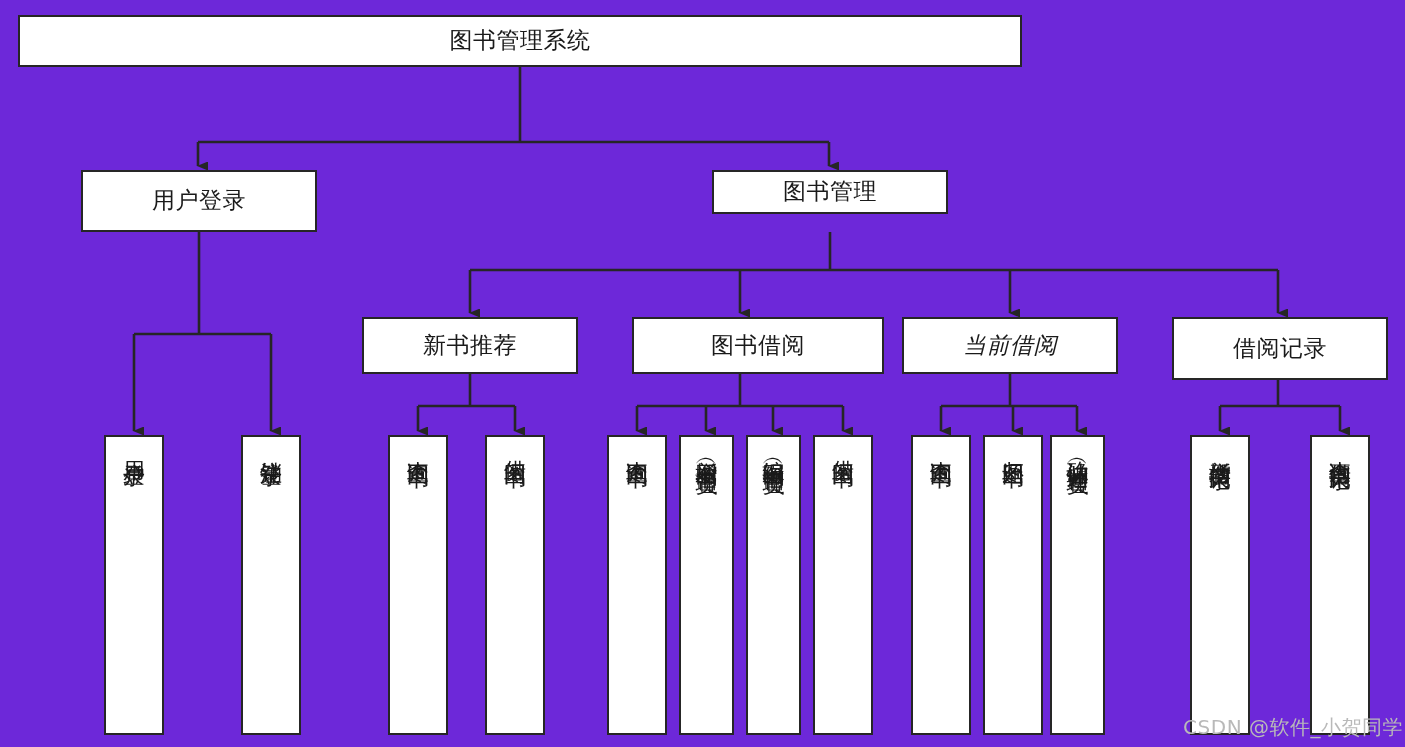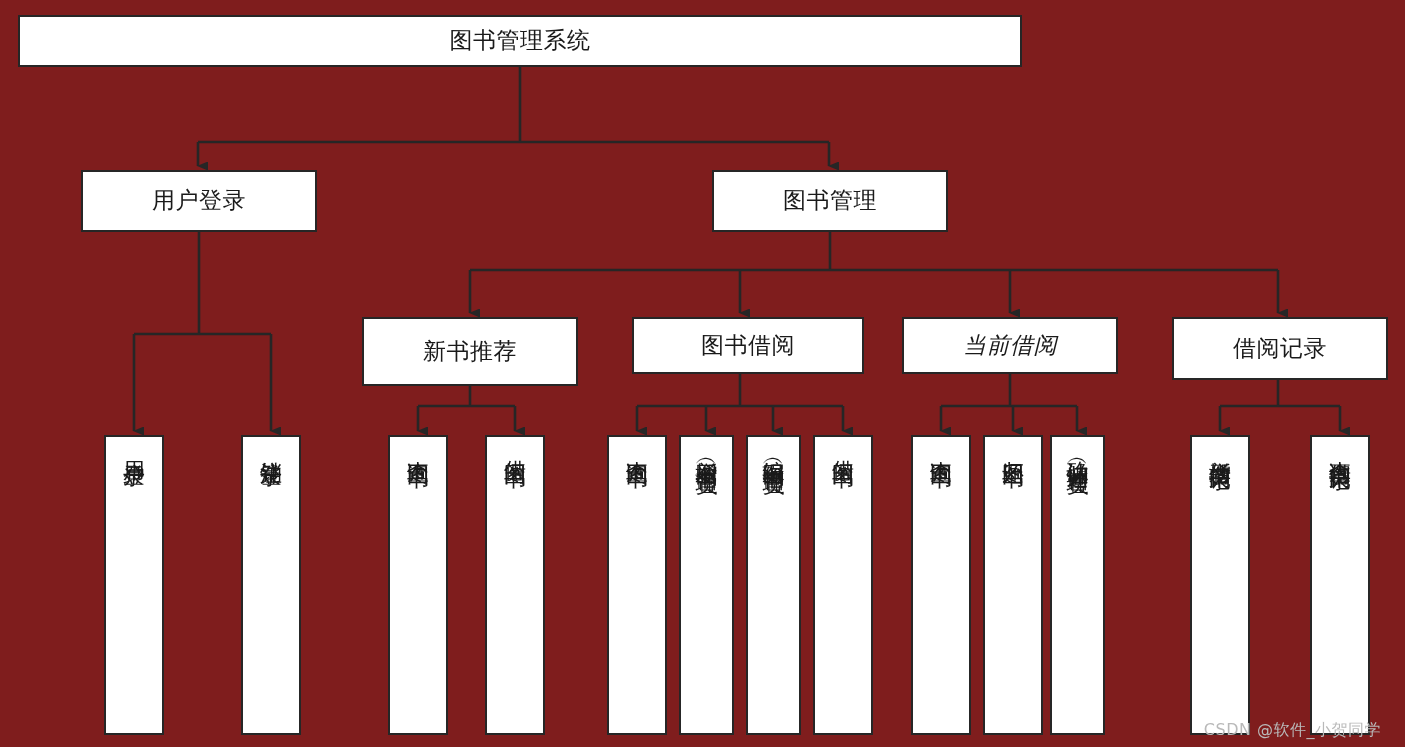--- a/index.html
+++ b/index.html
@@ -4,21 +4,21 @@
 <style>
   html, body {
     margin: 0;
     padding: 0;
     background: #ffffff;
   }
   #canvas {
     position: relative;
     width: 1405px;
     height: 747px;
-    background: #7f1d1d;
+    background: #6d28d9;
     font-family: "DejaVu Sans", "Liberation Sans", sans-serif;
     overflow: hidden;
   }
   svg.edges {
     position: absolute;
     left: 0;
     top: 0;
     width: 1405px;
     height: 747px;
     pointer-events: none;
@@ -51,23 +51,23 @@
   .node.vert .lbl {
     writing-mode: vertical-rl;
     text-orientation: upright;
     font-size: 22px;
     line-height: 1.08;
     letter-spacing: 2px;
     white-space: nowrap;
   }
   .watermark {
     position: absolute;
-    right: 24px;
+    right: 2px;
     bottom: 6px;
-    font-size: 16px;
+    font-size: 20px;
     color: #b9b9b9;
     letter-spacing: 0.5px;
     white-space: nowrap;
   }
 </style>
 </head>
 <body>
 
 <div id="canvas">
 
@@ -121,28 +121,28 @@
     </g>
   </svg>
 
   <div class="node horiz root" style="left:18px; top:15px; width:1004px; height:52px;">
     <span class="lbl">图书管理系统</span>
   </div>
 
   <div class="node horiz" style="left:81px; top:170px; width:236px; height:62px;">
     <span class="lbl">用户登录</span>
   </div>
-  <div class="node horiz" style="left:712px; top:170px; width:236px; height:62px;">
+  <div class="node horiz" style="left:712px; top:170px; width:236px; height:44px;">
     <span class="lbl">图书管理</span>
   </div>
 
-  <div class="node horiz" style="left:362px; top:317px; width:216px; height:69px;">
+  <div class="node horiz" style="left:362px; top:317px; width:216px; height:57px;">
     <span class="lbl">新书推荐</span>
   </div>
-  <div class="node horiz" style="left:632px; top:317px; width:232px; height:57px;">
+  <div class="node horiz" style="left:632px; top:317px; width:252px; height:57px;">
     <span class="lbl">图书借阅</span>
   </div>
   <div class="node horiz" style="left:902px; top:317px; width:216px; height:57px;font-style:italic;">
     <span class="lbl">当前借阅</span>
   </div>
   <div class="node horiz" style="left:1172px; top:317px; width:216px; height:63px;">
     <span class="lbl">借阅记录</span>
   </div>
 
   <div class="node vert" style="left:104px; top:435px; width:60px; height:300px;">

